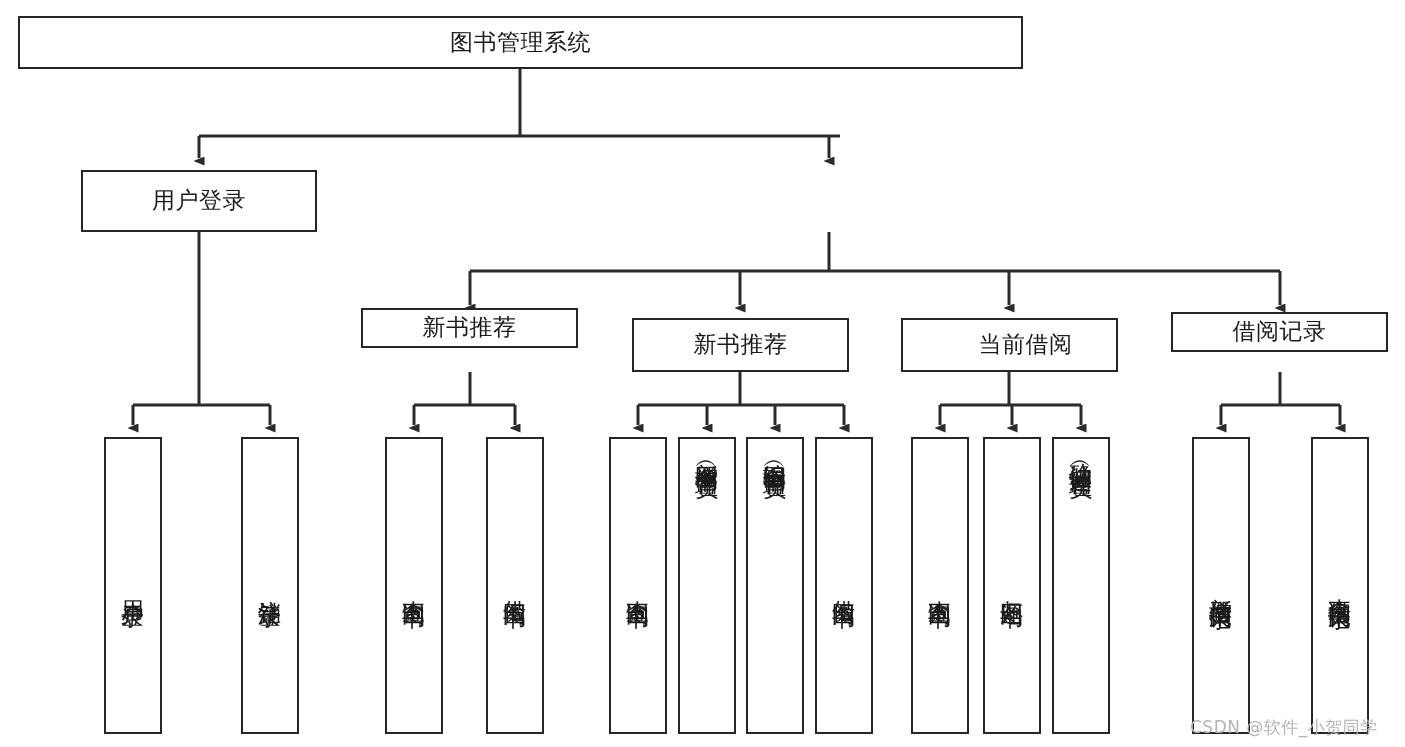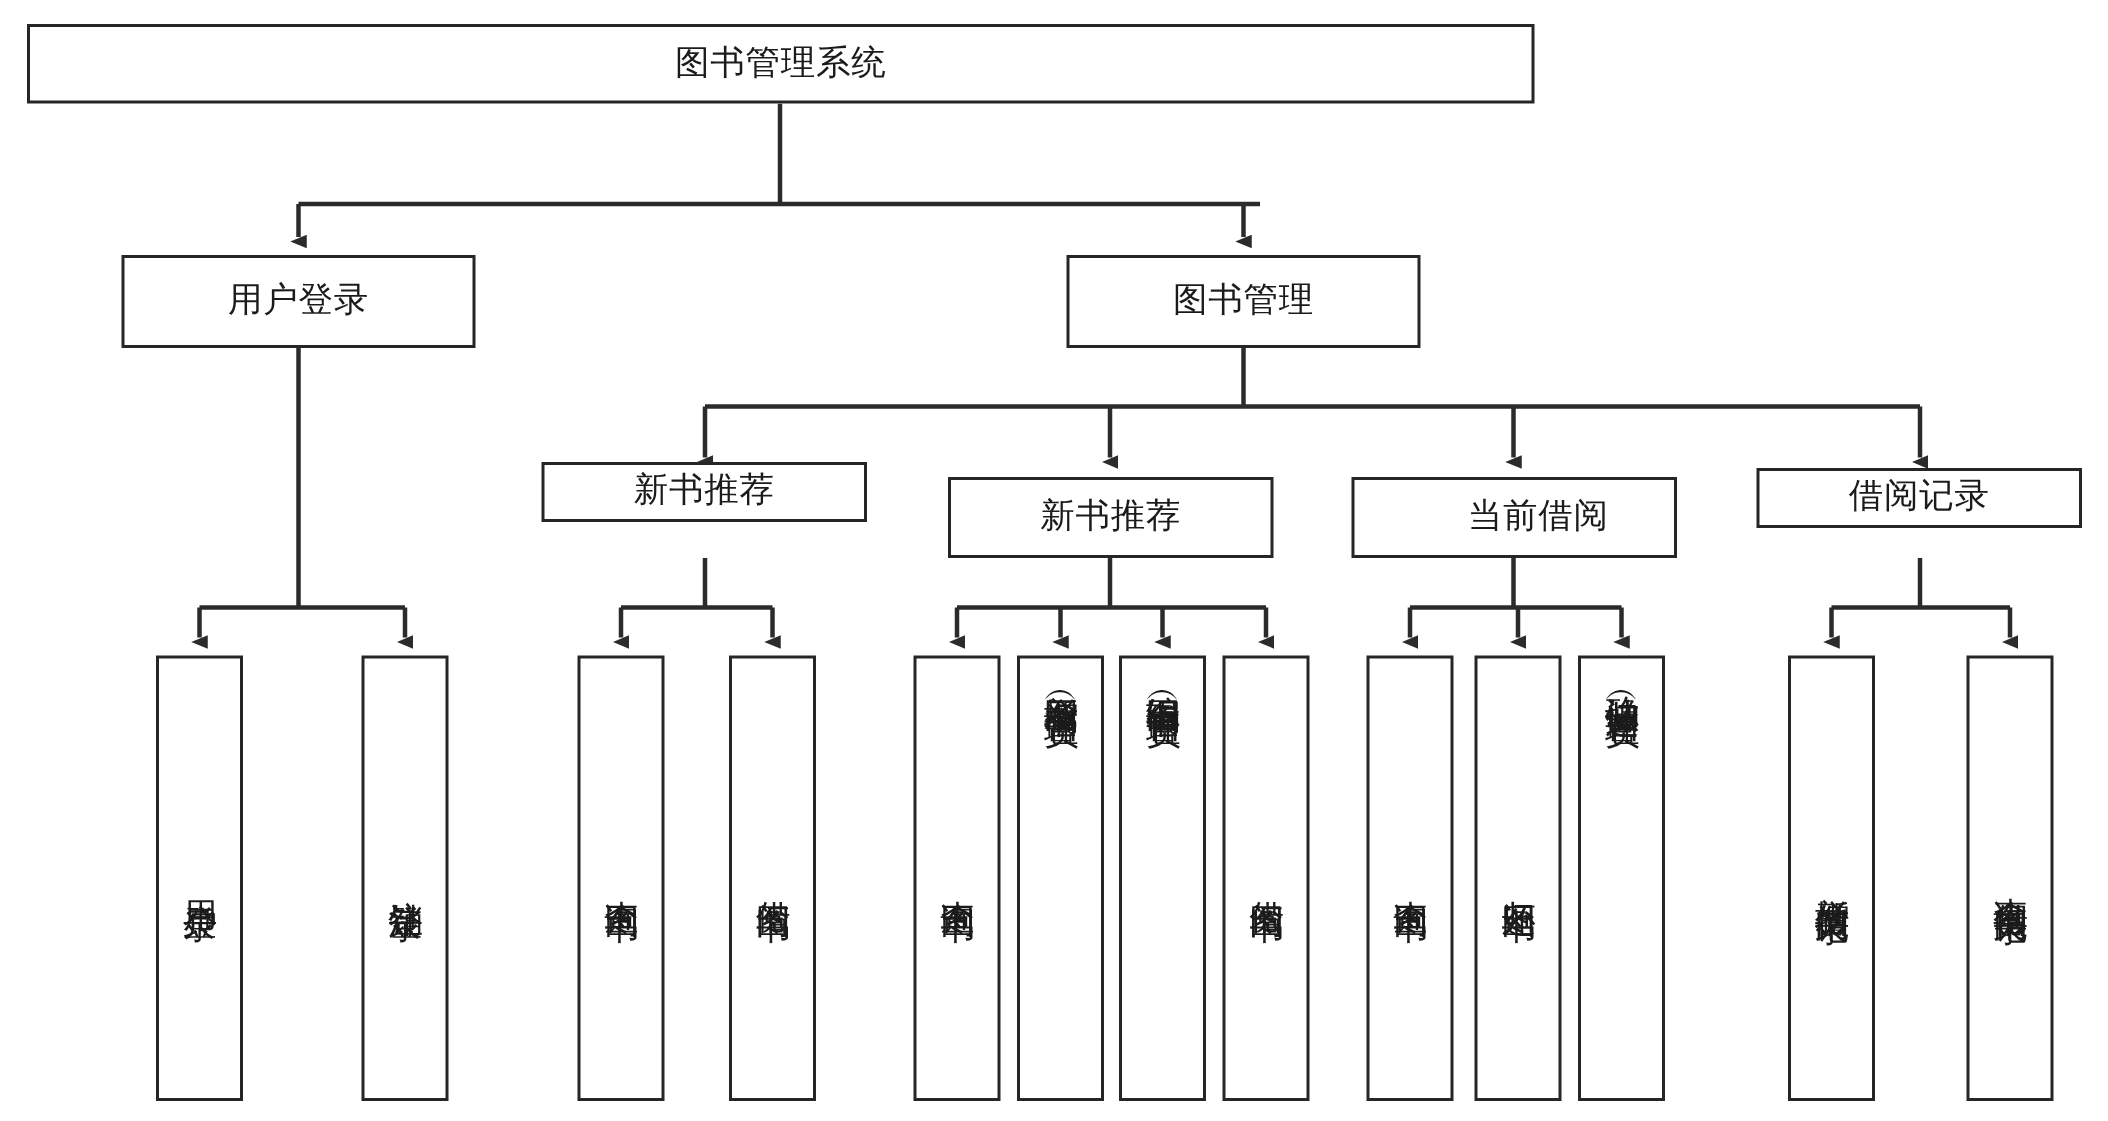--- a/index.html
+++ b/index.html
@@ -117,23 +117,20 @@
     </g>
   </svg>
 
   <div class="node-box" style="left:18px; top:16px; width:1005px; height:53px;">
     <span class="node-label-h">图书管理系统</span>
   </div>
 
   <div class="node-box" style="left:81px; top:170px; width:236px; height:62px;">
     <span class="node-label-h">用户登录</span>
   </div>
-  <div class="node-box" style="left:711px; top:170px; width:236px; height:62px;">
-    <span class="node-label-h">图书管理</span>
-  </div>
 
   <div class="node-box" style="left:361px; top:308px; width:217px; height:40px;">
     <span class="node-label-h">新书推荐</span>
   </div>
   <div class="node-box" style="left:632px; top:318px; width:217px; height:54px;">
     <span class="node-label-h">新书推荐</span>
   </div>
   <div class="node-box" style="left:901px; top:318px; width:217px; height:54px;padding-left:32px;">
     <span class="node-label-h">当前借阅</span>
   </div>
@@ -178,14 +175,15 @@
     <span class="node-label-v">确认归还（管理员）</span>
   </div>
 
   <div class="node-box" style="left:1192px; top:437px; width:58px; height:297px;">
     <span class="node-label-v">新增借阅记录</span>
   </div>
   <div class="node-box" style="left:1311px; top:437px; width:58px; height:297px;">
     <span class="node-label-v">查询借阅记录</span>
   </div>
 
+  <div class="watermark" style="left:1190px; top:716px;">CSDN @软件_小贺同学</div>
 
 </div>
 
 </body></html>

